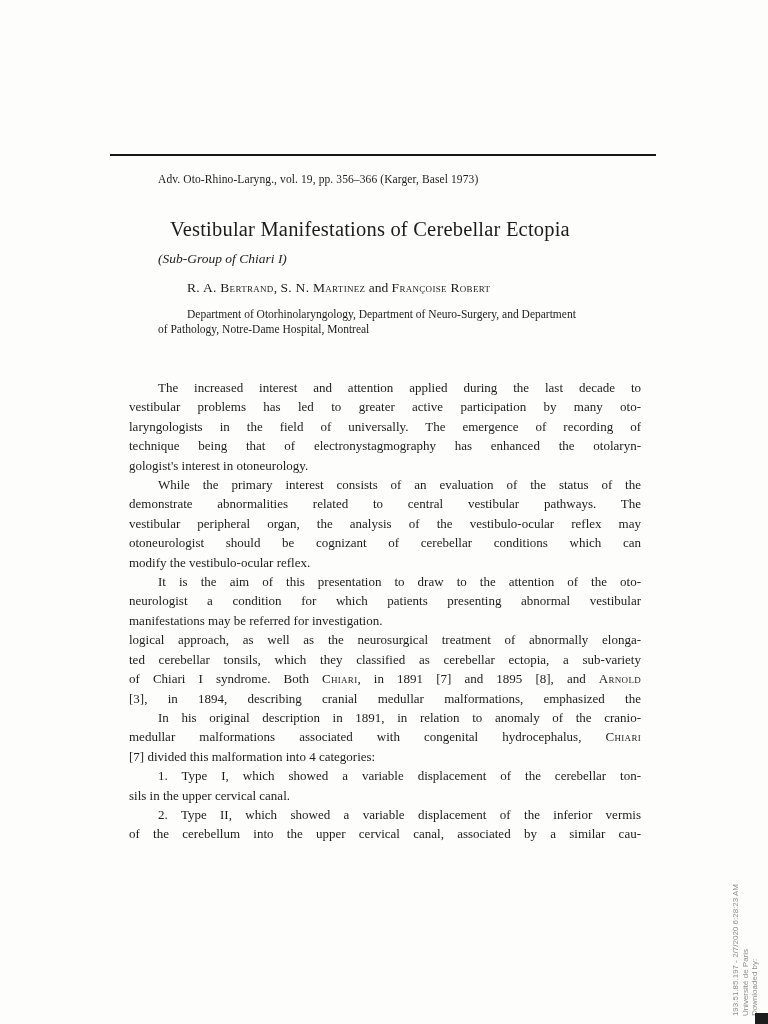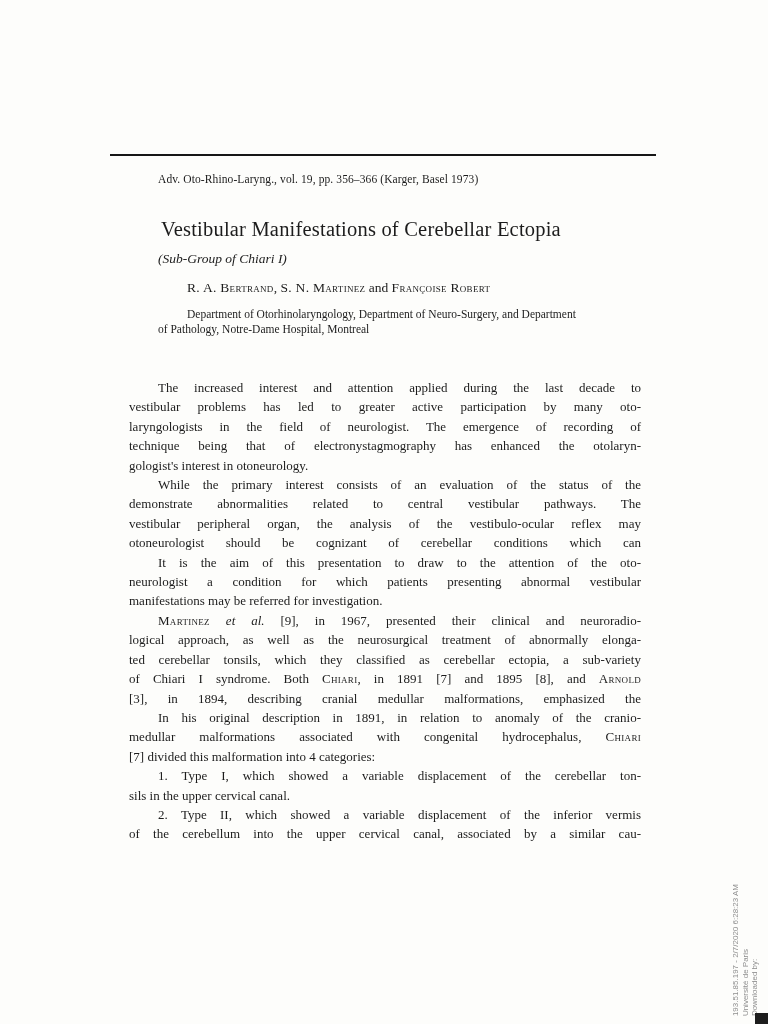--- a/index.html
+++ b/index.html
@@ -29,21 +29,21 @@
     left: 158px;
     top: 172px;
     width: 486px;
   }
   .journal {
     font-size: 11.5px;
     line-height: 14px;
     letter-spacing: 0.1px;
   }
   .title {
-    margin: 30px 0 0 3px;
+    margin: 30px 0 0 12px;
     font-size: 20.5px;
     line-height: 26px;
     font-weight: 400;
     letter-spacing: 0.2px;
   }
   .subtitle {
     margin-top: 8px;
     font-size: 13.5px;
     line-height: 17px;
     font-style: italic;
@@ -119,37 +119,37 @@
     <div class="affiliation">
         <div class="line first"><span>Department of Otorhinolaryngology, Department of Neuro-Surgery, and Department</span></div>
         <div class="line last"><span>of Pathology, Notre-Dame Hospital, Montreal</span></div>
       </div>
   </div>
 
   <div class="body-text">
       <div class="para">
         <div class="line first"><span>The increased interest and attention applied during the last decade to</span></div>
         <div class="line"><span>vestibular problems has led to greater active participation by many oto-</span></div>
-        <div class="line"><span>laryngologists in the field of neurologist. The emergence of recording of</span></div>
+        <div class="line"><span>laryngologists in the field of universally. The emergence of recording of</span></div>
         <div class="line"><span>technique being that of electronystagmography has enhanced the otolaryn-</span></div>
         <div class="line last"><span>gologist's interest in otoneurology.</span></div>
       </div>
       <div class="para">
         <div class="line first"><span>While the primary interest consists of an evaluation of the status of the</span></div>
         <div class="line"><span>demonstrate abnormalities related to central vestibular pathways. The</span></div>
         <div class="line"><span>vestibular peripheral organ, the analysis of the vestibulo-ocular reflex may</span></div>
         <div class="line"><span>otoneurologist should be cognizant of cerebellar conditions which can</span></div>
+        <div class="line last"><span>modify the vestibulo-ocular reflex.</span></div>
       </div>
       <div class="para">
         <div class="line first"><span>It is the aim of this presentation to draw to the attention of the oto-</span></div>
         <div class="line"><span>neurologist a condition for which patients presenting abnormal vestibular</span></div>
         <div class="line last"><span>manifestations may be referred for investigation.</span></div>
       </div>
       <div class="para">
-        <div class="line first"><span class="sc">Martinez</span><span> </span><span class="i">et al.</span><span> [9], in 1967, presented their clinical and neuroradio-</span></div>
         <div class="line"><span>logical approach, as well as the neurosurgical treatment of abnormally elonga-</span></div>
         <div class="line"><span>ted cerebellar tonsils, which they classified as cerebellar ectopia, a sub-variety</span></div>
         <div class="line"><span>of Chiari I syndrome. Both </span><span class="sc">Chiari</span><span>, in 1891 [7] and 1895 [8], and </span><span class="sc">Arnold</span></div>
         <div class="line"><span>[3], in 1894, describing cranial medullar malformations, emphasized the</span></div>
       </div>
       <div class="para">
         <div class="line first"><span>In his original description in 1891, in relation to anomaly of the cranio-</span></div>
         <div class="line"><span>medullar malformations associated with congenital hydrocephalus, </span><span class="sc">Chiari</span></div>
         <div class="line last"><span>[7] divided this malformation into 4 categories:</span></div>
       </div>

